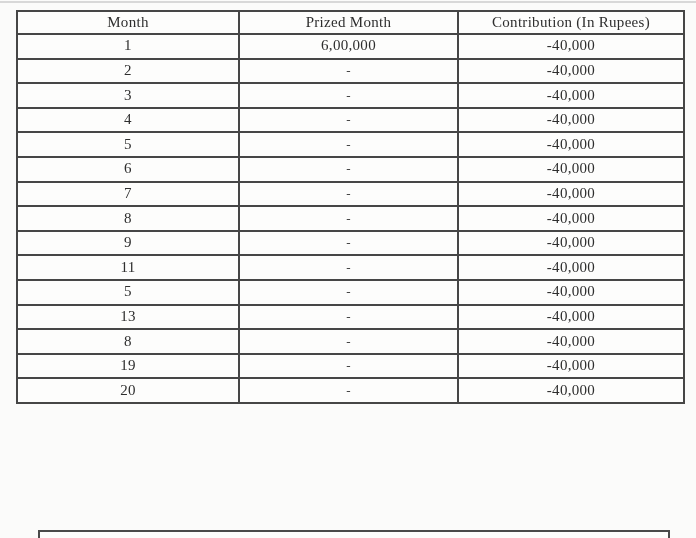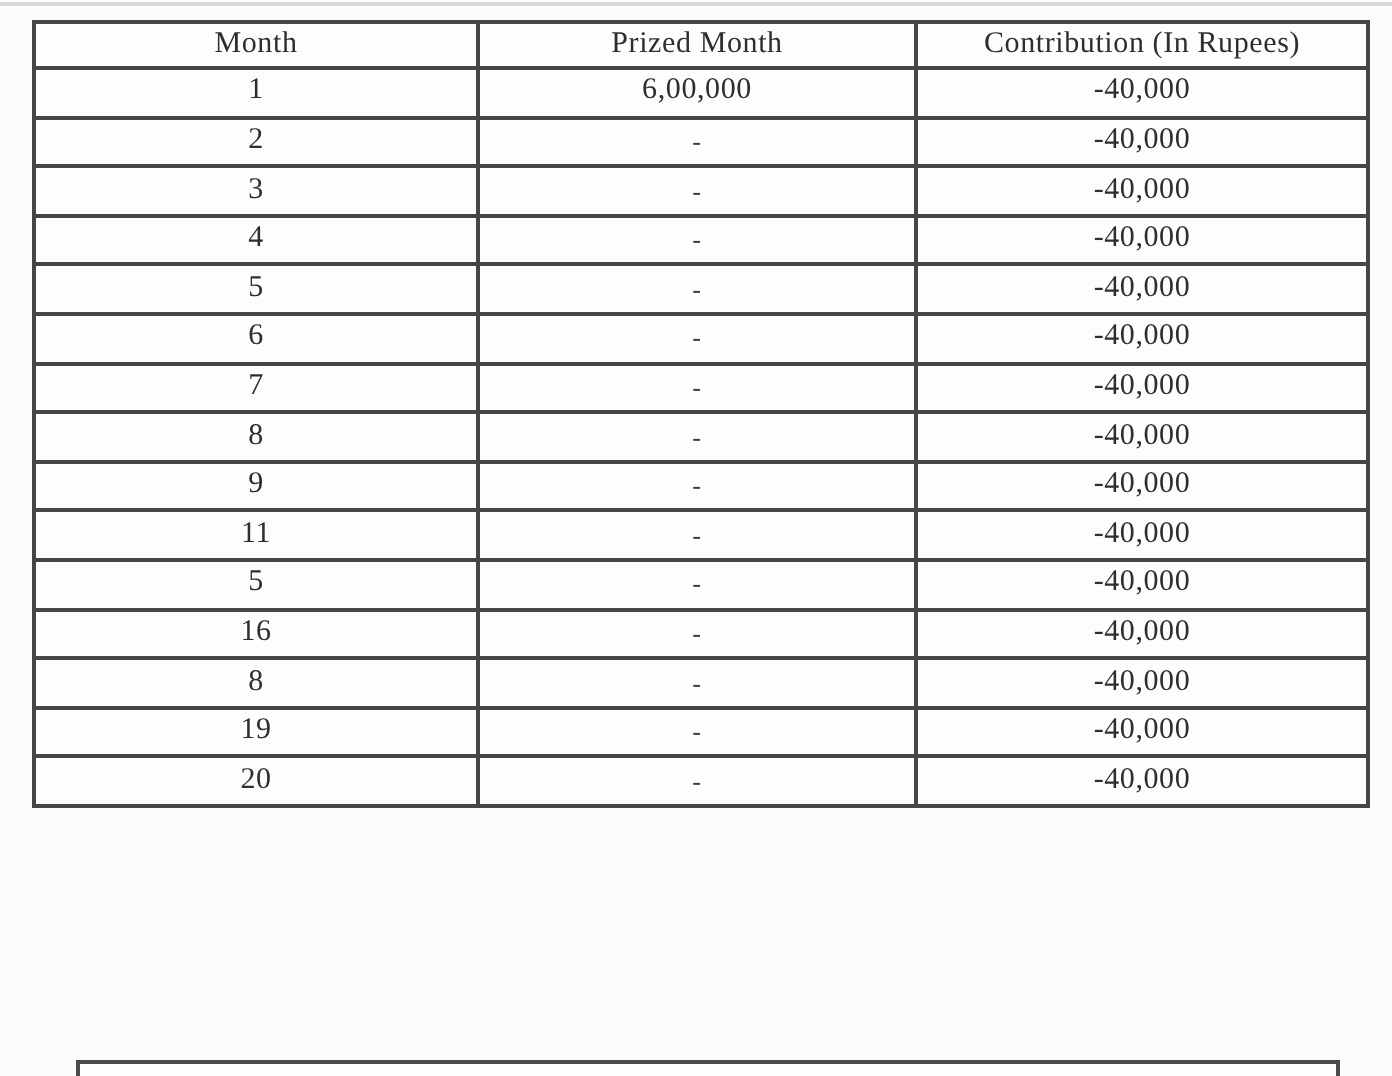--- a/index.html
+++ b/index.html
@@ -136,21 +136,21 @@
     <td>11</td>
     <td class="dash-cell">-</td>
     <td>-40,000</td>
   </tr>
       <tr>
     <td>5</td>
     <td class="dash-cell">-</td>
     <td>-40,000</td>
   </tr>
       <tr>
-    <td>16</td>
+    <td>13</td>
     <td class="dash-cell">-</td>
     <td>-40,000</td>
   </tr>
       <tr>
     <td>8</td>
     <td class="dash-cell">-</td>
     <td>-40,000</td>
   </tr>
       <tr>
     <td>19</td>

